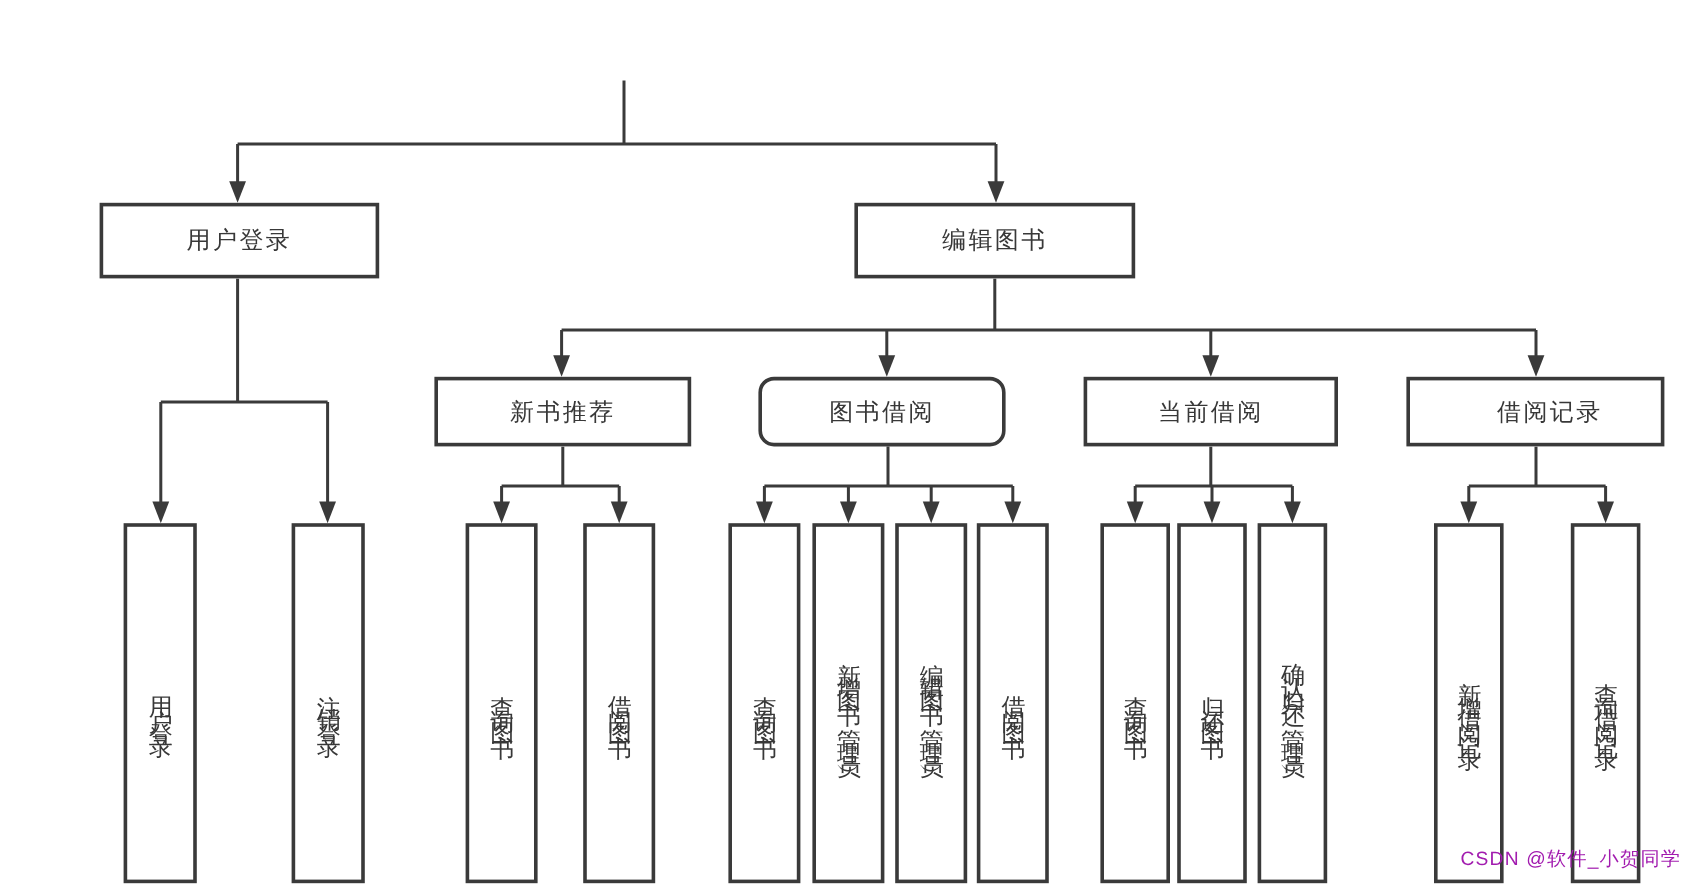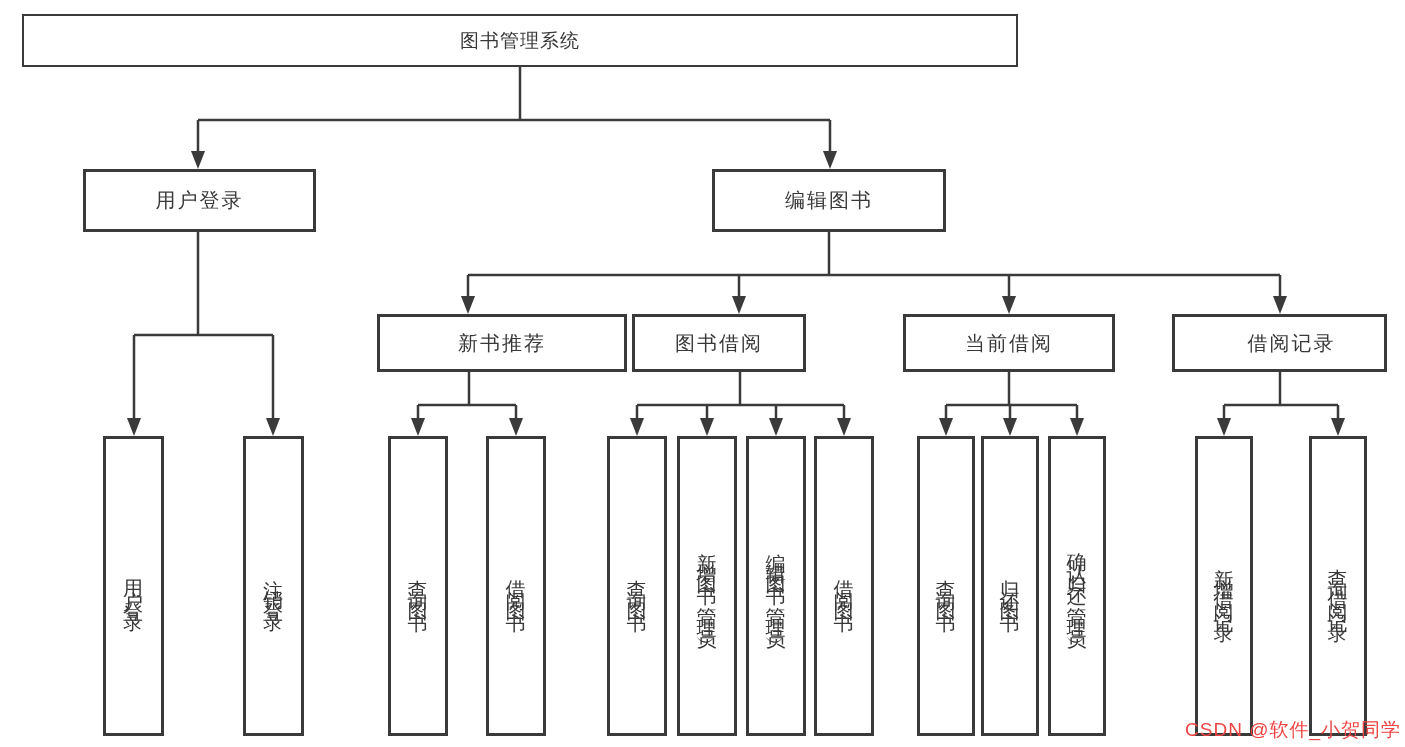--- a/index.html
+++ b/index.html
@@ -59,23 +59,23 @@
     text-orientation: mixed;
     font-size: 20px;
     letter-spacing: 11px;
     line-height: 1;
     white-space: nowrap;
     color: #383838;
   }
   #watermark {
     position: absolute;
     right: 4px;
-    bottom: 4px;
-    font-size: 19px;
-    color: #ef4444;
+    bottom: 20px;
+    font-size: 16px;
+    color: #a21caf;
     letter-spacing: 1px;
     white-space: nowrap;
   }
 </style>
 </head>
 <body>
 
 <div id="canvas">
 
   <svg id="connectors" viewBox="0 0 1405 747" xmlns="http://www.w3.org/2000/svg">
@@ -111,35 +111,32 @@
       <polygon points="769,418 783,418 776,436"></polygon>
       <polygon points="837,418 851,418 844,436"></polygon>
       <polygon points="939,418 953,418 946,436"></polygon>
       <polygon points="1003,418 1017,418 1010,436"></polygon>
       <polygon points="1070,418 1084,418 1077,436"></polygon>
       <polygon points="1217,418 1231,418 1224,436"></polygon>
       <polygon points="1331,418 1345,418 1338,436"></polygon>
     </g>
   </svg>
 
-  <div class="node root">
-    <span>图书管理系统</span>
-  </div>
 
   <div class="node lvl2" style="left:83px; width:233px;">
     <span>用户登录</span>
   </div>
   <div class="node lvl2" style="left:712px; width:234px;">
     <span>编辑图书</span>
   </div>
 
-  <div class="node lvl3" style="left:362px; width:250px;margin-left:15px;">
+  <div class="node lvl3" style="left:362px; width:214px;">
     <span>新书推荐</span>
   </div>
-  <div class="node lvl3" style="left:632px; width:174px;">
+  <div class="node lvl3" style="left:632px; width:206px;border-radius:13px;">
     <span>图书借阅</span>
   </div>
   <div class="node lvl3" style="left:903px; width:212px;align-items:center;">
     <span>当前借阅</span>
   </div>
   <div class="node lvl3" style="left:1172px; width:215px;padding-left:24px;">
     <span>借阅记录</span>
   </div>
 
   <div class="node leaf" style="left:103px; width:61px;">

